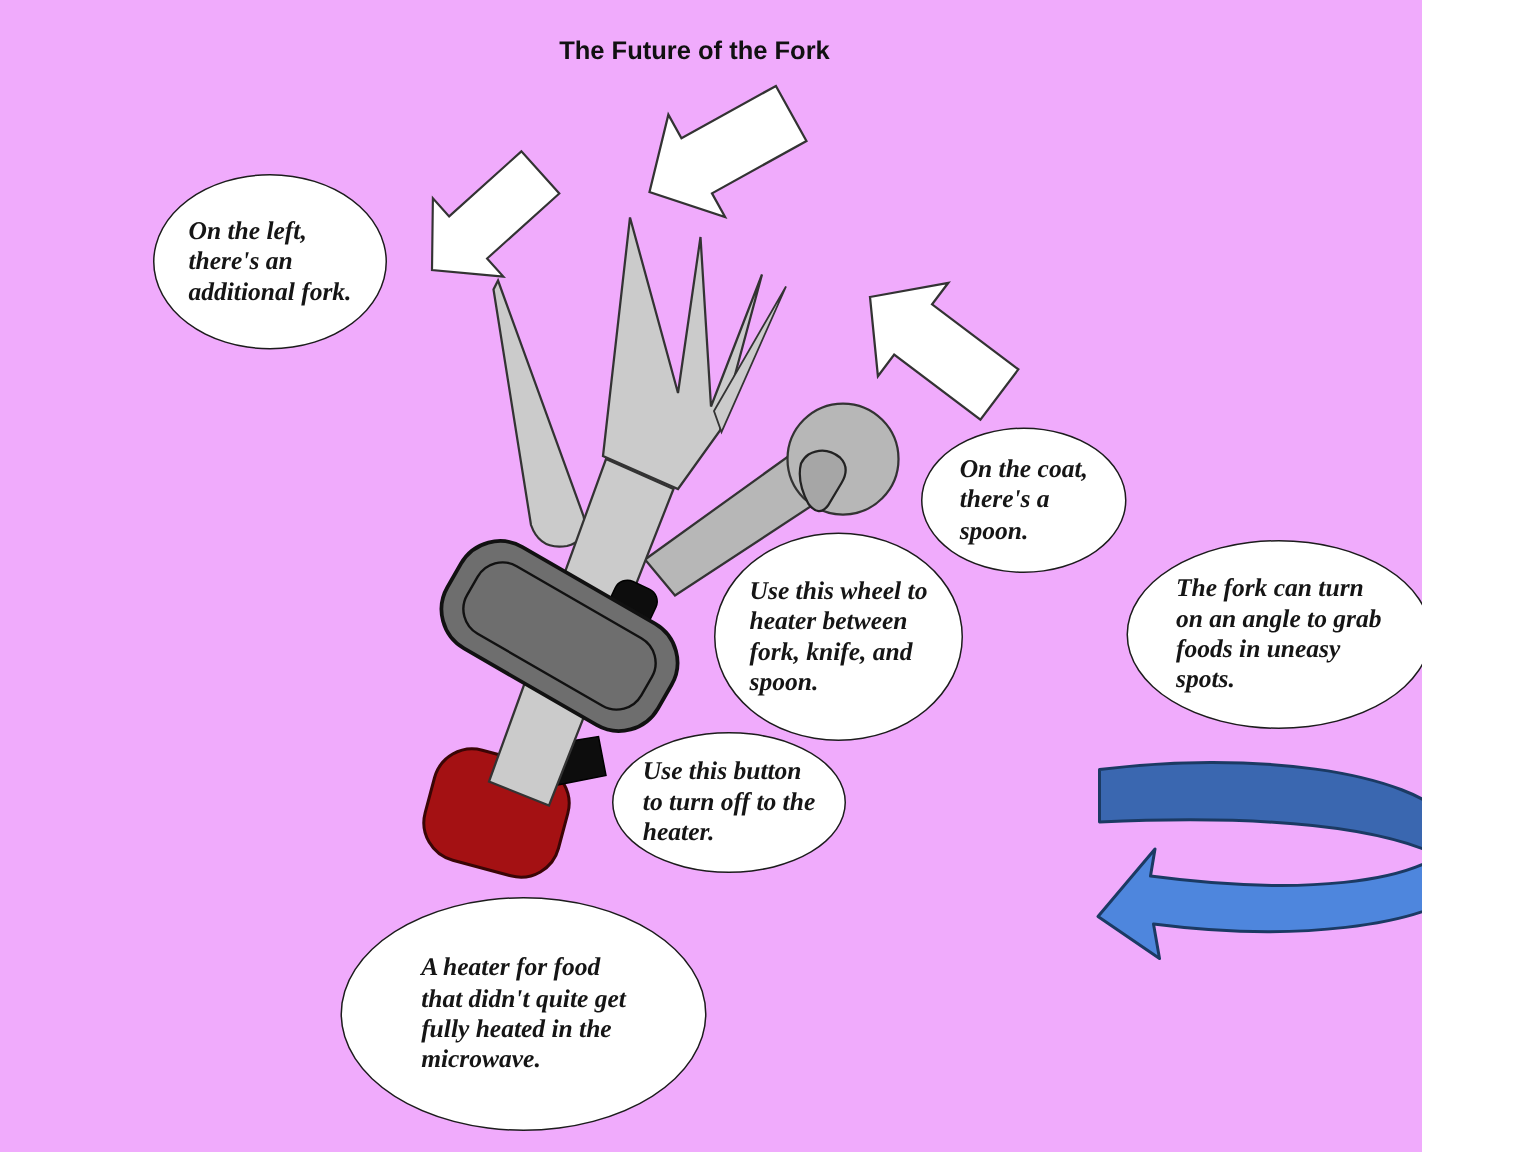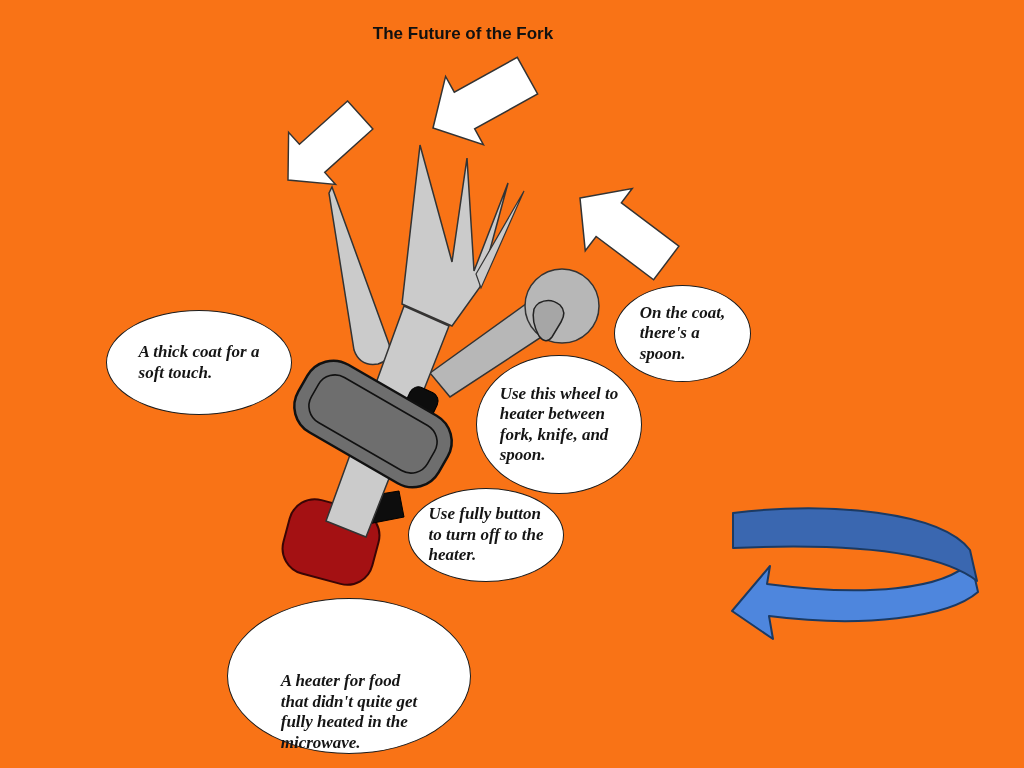--- a/index.html
+++ b/index.html
@@ -1,59 +1,66 @@
 <!DOCTYPE html>
 <html><head>
 <meta charset="utf-8">
 <style>
   html,body{margin:0;padding:0;background:#ffffff;}
-  .stage{position:relative;width:1024px;height:768px;background:#f97316;overflow:hidden;
+  .stage{position:relative;width:948px;height:768px;background:#f0abfc;overflow:hidden;
          font-family:"Liberation Sans",sans-serif;}
   .title{position:absolute;left:0;top:24px;width:926px;text-align:center;
          font-family:"Liberation Sans",sans-serif;font-weight:bold;font-size:17px;color:#111;}
   .bubble{position:absolute;border:1.6px solid #1c1c1c;border-radius:50%;background:#ffffff;
           display:flex;align-items:center;justify-content:center;box-sizing:border-box;}
   .bubble-text{font-family:"Liberation Serif",serif;font-style:italic;font-weight:bold;
                font-size:17px;line-height:1.2;color:#151515;white-space:pre-line;text-align:left;}
   svg.drawing{position:absolute;left:0;top:0;}
 </style>
 </head>
 <body>
 
 <div class="stage">
 
   <div class="title">The Future of the Fork</div>
 
+  <div class="bubble" style="left:102px;top:116px;width:156px;height:117px;">
+    <div class="bubble-text">On the left,
+there's an
+additional fork.</div>
+  </div>
 
-  <div class="bubble" style="left:106px;top:310px;width:186px;height:105px;">
-    <div class="bubble-text">A thick coat for a
-soft touch.</div>
-  </div>
 
   <div class="bubble" style="left:614px;top:285px;width:137px;height:97px;">
     <div class="bubble-text">On the coat,
 there's a
 spoon.</div>
   </div>
 
   <div class="bubble" style="left:476px;top:355px;width:166px;height:139px;">
     <div class="bubble-text">Use this wheel to
 heater between
 fork, knife, and
 spoon.</div>
   </div>
 
   <div class="bubble" style="left:408px;top:488px;width:156px;height:94px;">
-    <div class="bubble-text">Use fully button
+    <div class="bubble-text">Use this button
 to turn off to the
 heater.</div>
   </div>
 
+  <div class="bubble" style="left:751px;top:360px;width:203px;height:126px;">
+    <div class="bubble-text">The fork can turn
+on an angle to grab
+foods in uneasy
+spots.</div>
+  </div>
 
-  <div class="bubble" style="left:227px;top:598px;width:244px;height:156px;align-items:flex-end;">
+  <div class="bubble" style="left:227px;top:598px;width:244px;height:156px;">
     <div class="bubble-text">A heater for food
 that didn't quite get
 fully heated in the
 microwave.</div>
   </div>
 
   <svg class="drawing" width="1024" height="768" viewBox="0 0 1024 768">
 
     <path d="M332,187 L389,344 Q393,360 378,364 Q360,367 354,350 L329,193 Z" stroke="#333" stroke-width="1.5" fill="#cbcbcb"></path>
 

